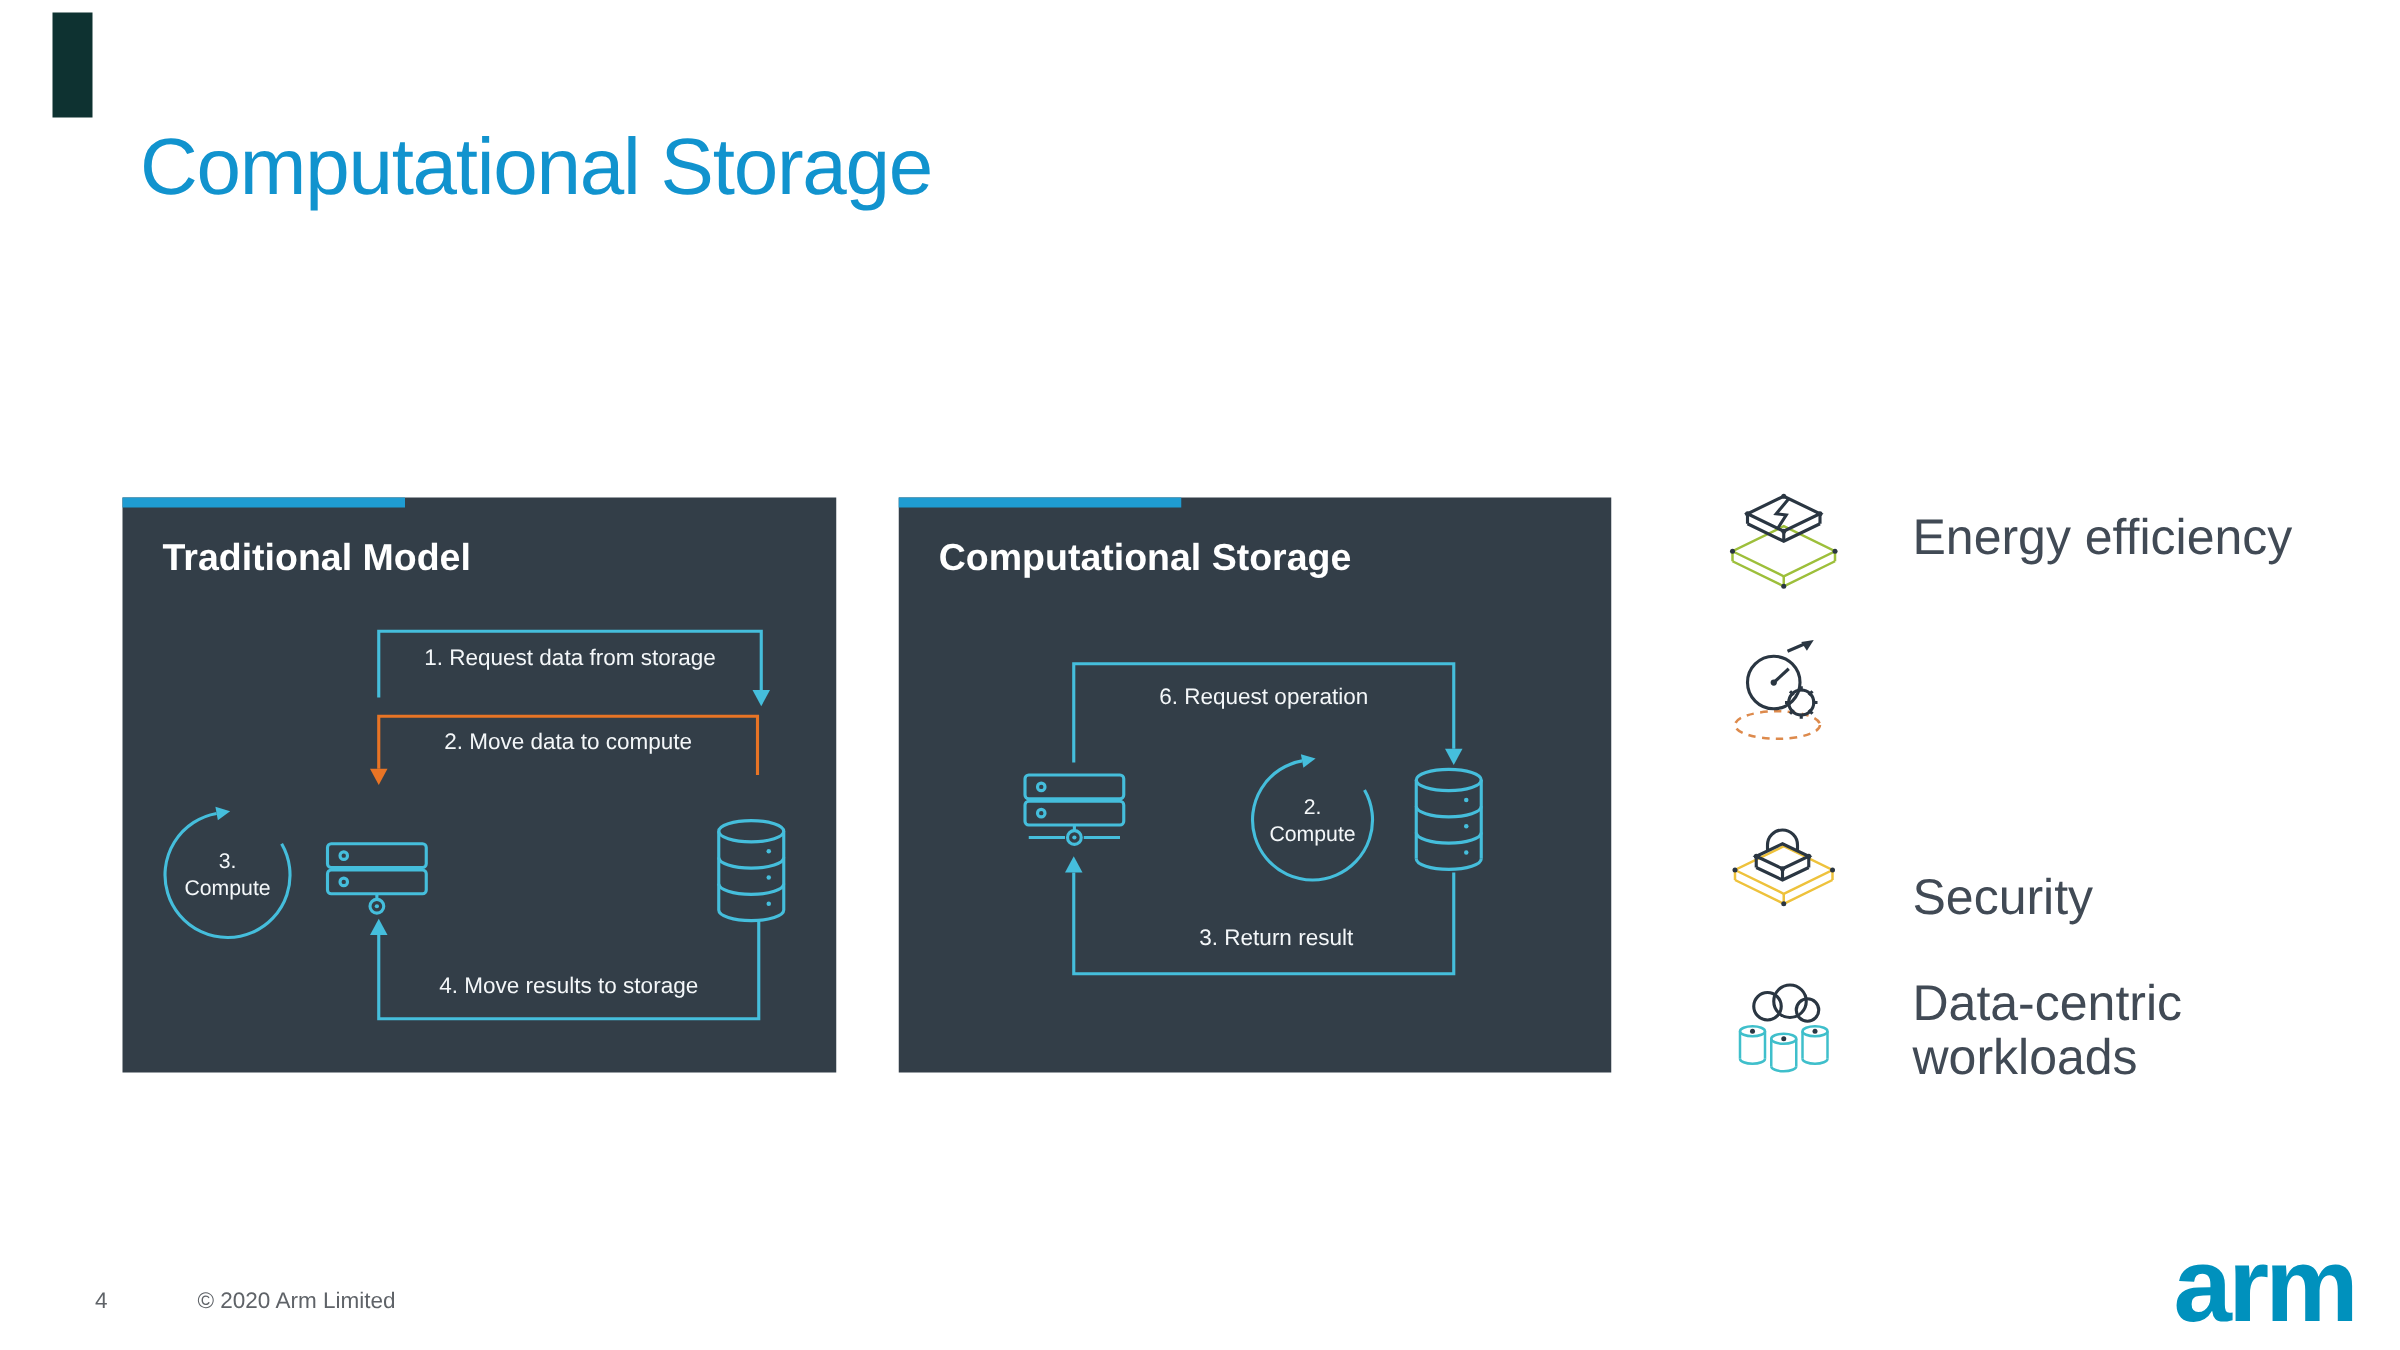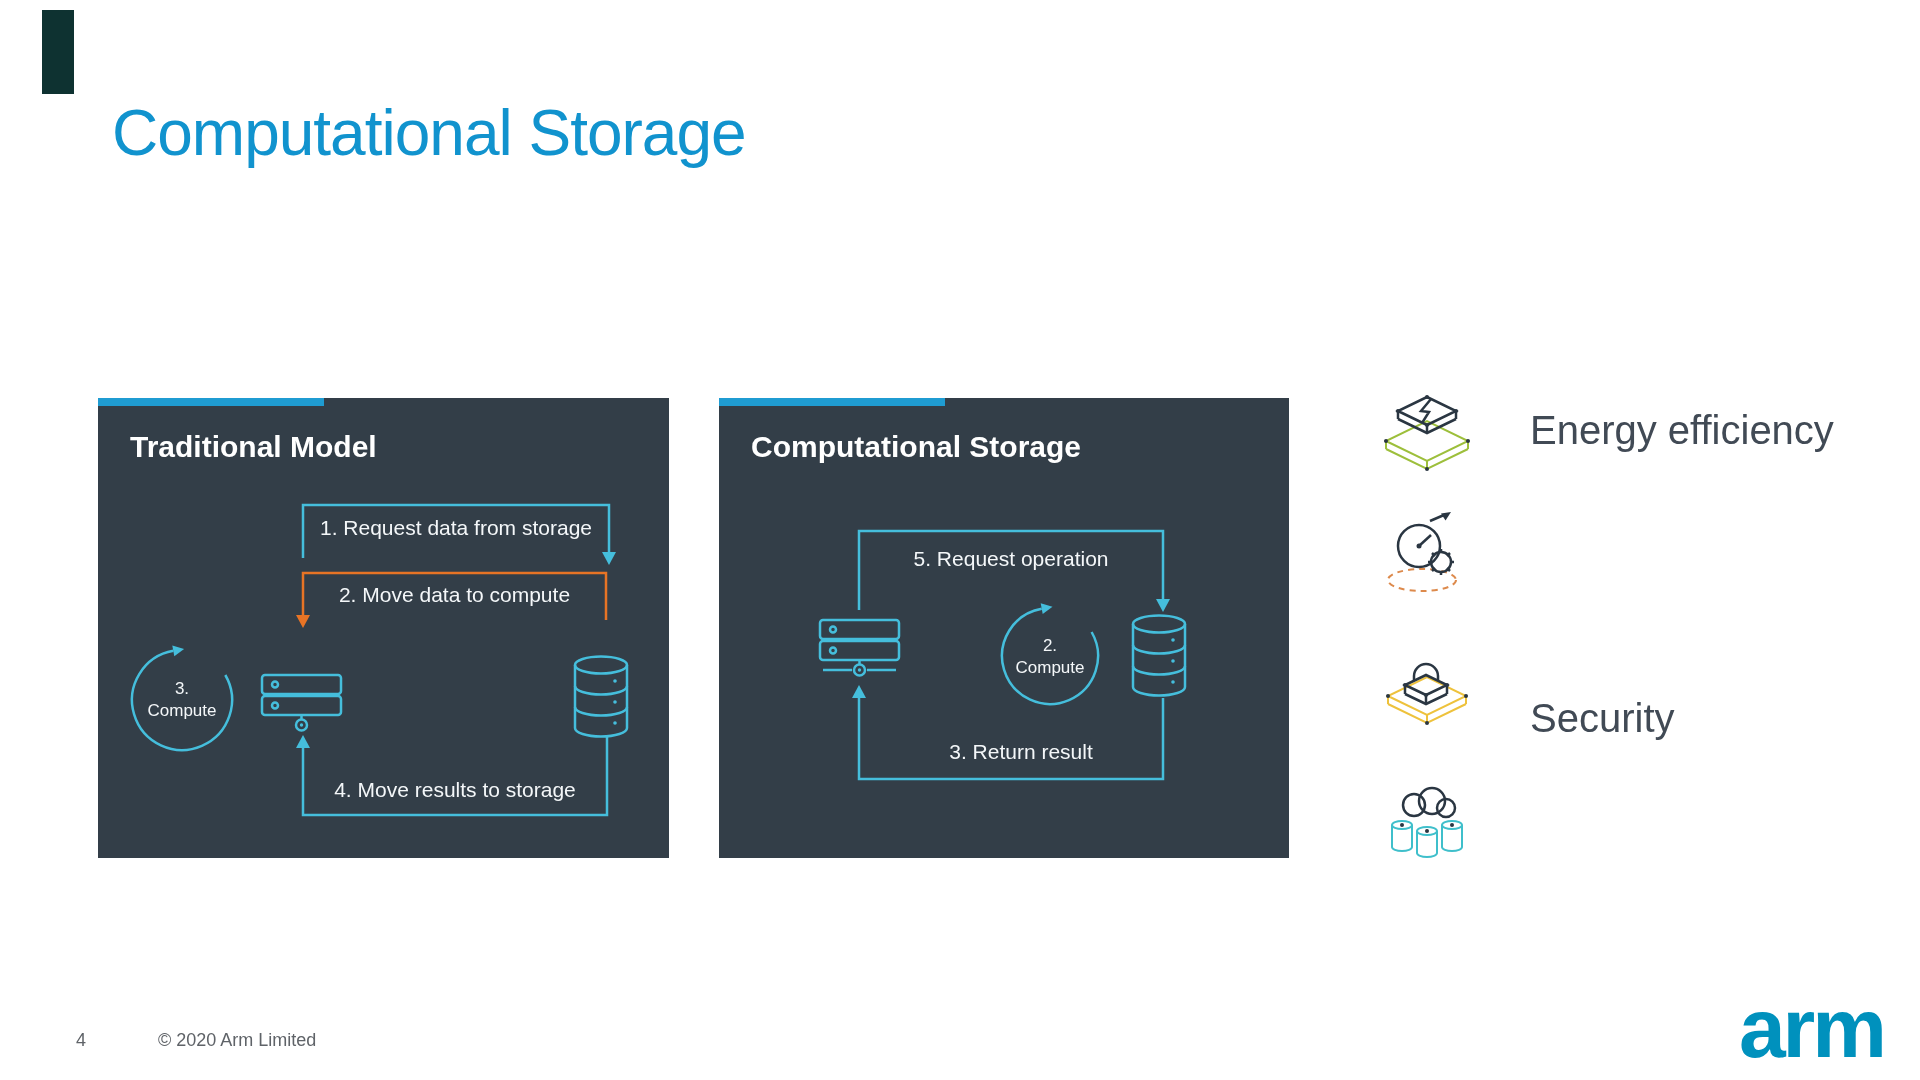--- a/index.html
+++ b/index.html
@@ -13,21 +13,21 @@
   .page-title { position:absolute; left:112px; top:96px; font-size:64px; color:#1193ce; letter-spacing:-1px; }
   .page-subtitle { position:absolute; left:117px; top:192px; font-size:33px; color:#66696e; }
 
   .panel { position:absolute; top:398px; width:571px; height:460px; background:#333e48; }
   #panel-traditional { left:98px; }
   #panel-computational { left:719px; width:570px; }
   .panel-accent { position:absolute; left:0; top:0; width:226px; height:8px; background:#1f9cd2; }
   .panel-title { position:absolute; left:32px; top:32px; font-size:30px; font-weight:bold; color:#ffffff; }
   .panel-svg { position:absolute; left:0; top:0; width:100%; height:100%; }
 
-  .step-label { position:absolute; text-align:center; font-size:21px; color:#f4f7f9; }
+  .step-label { position:absolute; text-align:center; font-size:18px; color:#f4f7f9; }
   .cycle-label { position:absolute; text-align:center; font-size:17px; color:#f4f7f9; line-height:1.3; }
 
   .feature-row { position:absolute; left:1372px; width:520px; height:100px; display:flex; align-items:center; }
   .feature-icon { width:110px; height:100px; flex:0 0 110px; }
   .feature-label { margin-left:48px; font-size:40px; color:#414a55; line-height:1.08; max-width:330px; }
   #feature-0 { top:381px; }
   #feature-1 { top:506px; }
   #feature-2 { top:640px;align-items:flex-end; }
   #feature-3 { top:775px; }
 
@@ -145,21 +145,21 @@
         <path d="M414,268 A26,8.5 0 0 0 466,268"></path>
         <path d="M414,289 A26,8.5 0 0 0 466,289"></path>
       </g>
       <g fill="#45bedc">
         <circle cx="454" cy="242" r="1.8"></circle>
           <circle cx="454" cy="263" r="1.8"></circle>
           <circle cx="454" cy="284" r="1.8"></circle>
       </g>
     </svg>
 
-    <div class="step-label" style="left:140px; width:304px; top:149px;">5. Request operation</div>
+    <div class="step-label" style="left:140px; width:304px; top:149px;">6. Request operation</div>
     <div class="cycle-label" style="left:271px; width:120px; top:237px;">
       <div>2.</div>
       <div>Compute</div>
     </div>
     <div class="step-label" style="left:140px; width:300px; top:342px;padding-left:24px;">3. Return result</div>
   </div>
 
   <div class="feature-row" id="feature-0">
     <svg class="feature-icon" viewBox="0 0 110 100">
       <g stroke="#9dbf3b" fill="none" stroke-width="2">
@@ -261,19 +261,20 @@
         <circle cx="42" cy="30" r="11"></circle>
         <circle cx="60" cy="26" r="13"></circle>
         <circle cx="74" cy="33" r="9"></circle>
       </g>
       <g fill="#2a3642">
         <circle cx="30" cy="50" r="2"></circle>
           <circle cx="55" cy="56" r="2"></circle>
           <circle cx="80" cy="50" r="2"></circle>
       </g>
     </svg>
+    <div class="feature-label">Data-centric workloads</div>
   </div>
 
   <div class="footer-pagenum">4</div>
   <div class="footer-copyright">© 2020 Arm Limited</div>
   <div class="brand-logo">arm</div>
 
 </div>
 
 </body></html>

